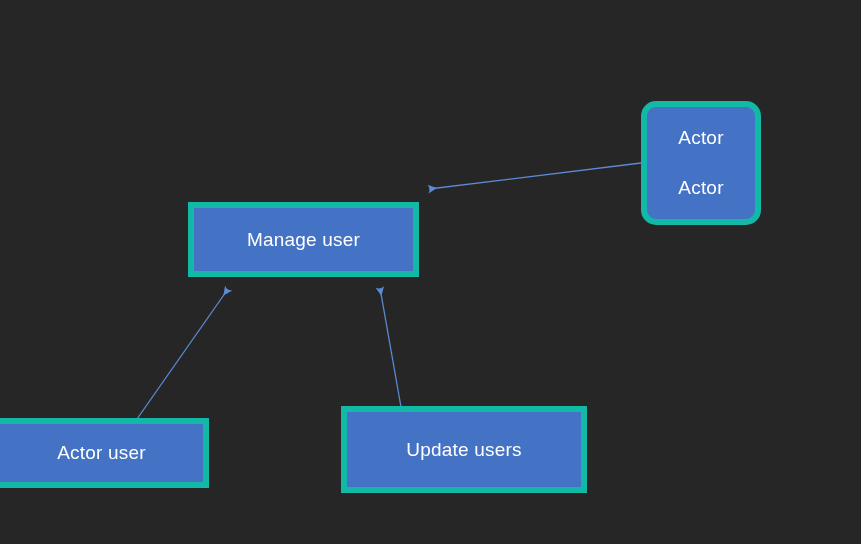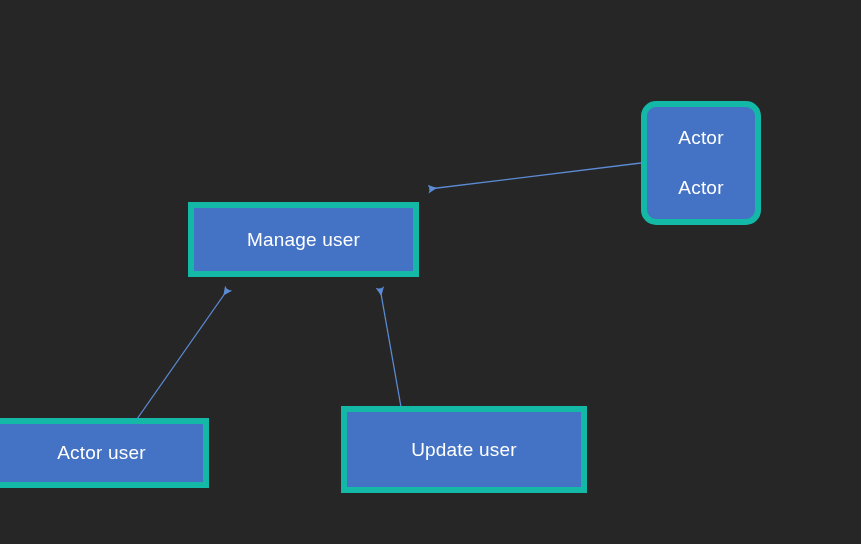--- a/index.html
+++ b/index.html
@@ -91,16 +91,16 @@
 
   <div class="node" id="node-manage">
     <span class="node-line">Manage user</span>
   </div>
 
   <div class="node" id="node-delete">
     <span class="node-line">Actor user</span>
   </div>
 
   <div class="node" id="node-update">
-    <span class="node-line">Update user</span>
+    <span class="node-line">Update users</span>
   </div>
 
 </div>
 
 </body></html>

